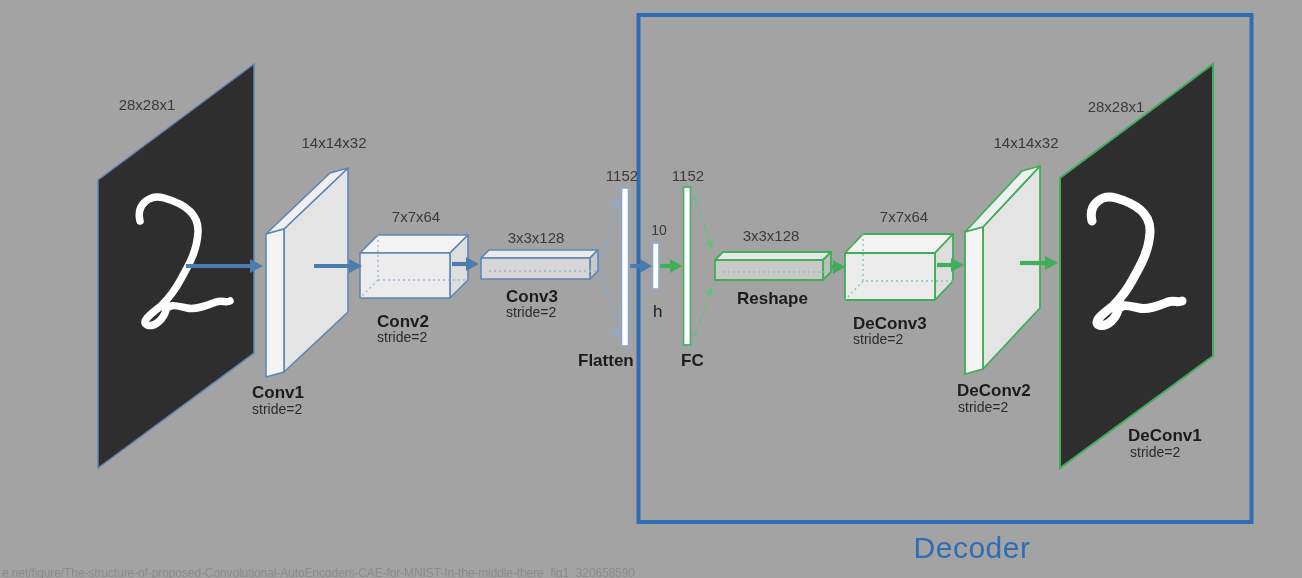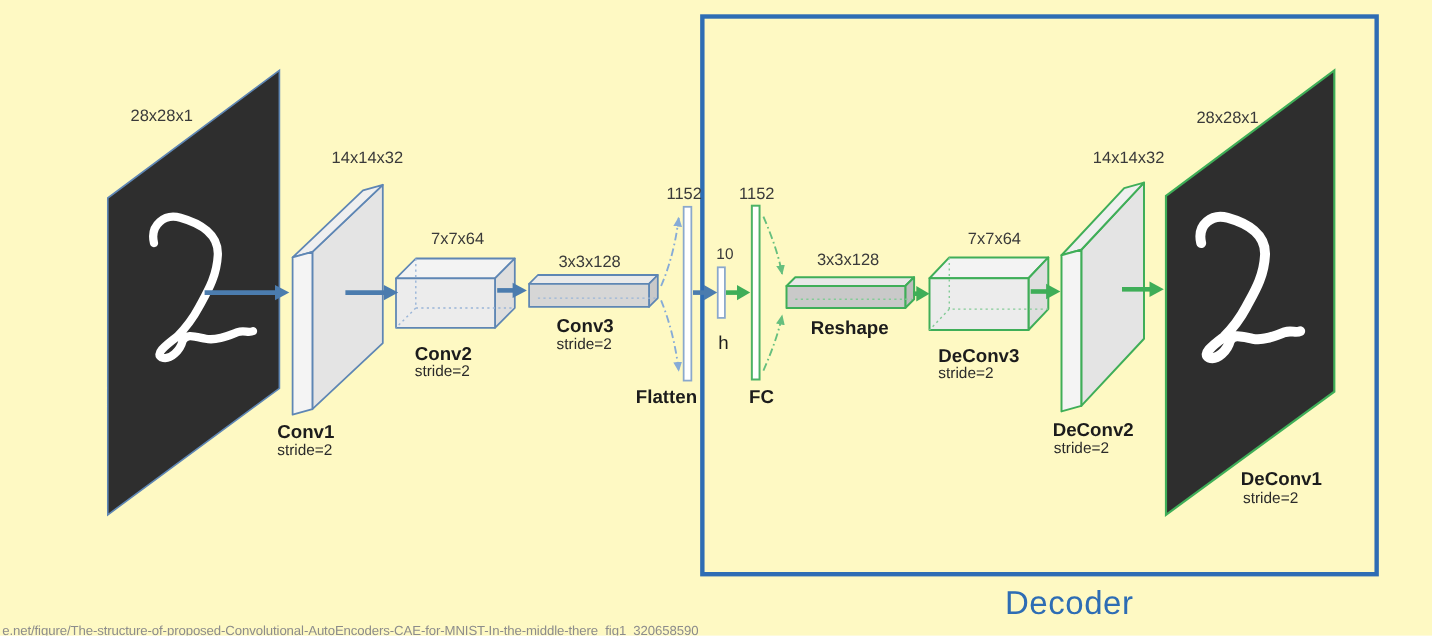--- a/index.html
+++ b/index.html
@@ -1,16 +1,16 @@
 <!DOCTYPE html>
 <html><head>
 <meta charset="utf-8">
 <style>
   html,body{margin:0;padding:0;background:#ffffff;}
-  .stage{position:relative;width:1302px;height:578px;background:#fef9c3;overflow:hidden;}
+  .stage{position:relative;width:1302px;height:578px;background:#a3a3a3;overflow:hidden;}
   svg{display:block;}
   text{font-family:"Liberation Sans","DejaVu Sans",sans-serif;}
   .lbl{font-size:15px;fill:#3a3a3a;}
   .lbl-s{font-size:14px;fill:#3a3a3a;}
   .lname{font-size:17px;font-weight:bold;fill:#1c1c1c;}
   .stride{font-size:14px;fill:#2b2b2b;}
   .mid{text-anchor:middle;}
   .enc{stroke:#5e86b4;stroke-width:1.6;stroke-linejoin:round;}
   .dec{stroke:#3fae58;stroke-width:1.8;stroke-linejoin:round;}
   .hid-b{stroke:#9ab5d8;stroke-width:1.3;stroke-dasharray:2 3;fill:none;}

